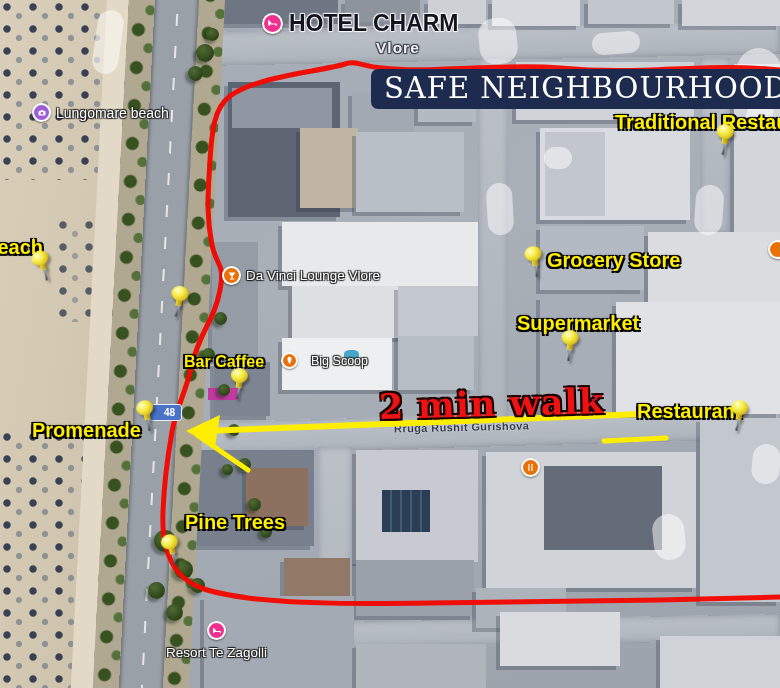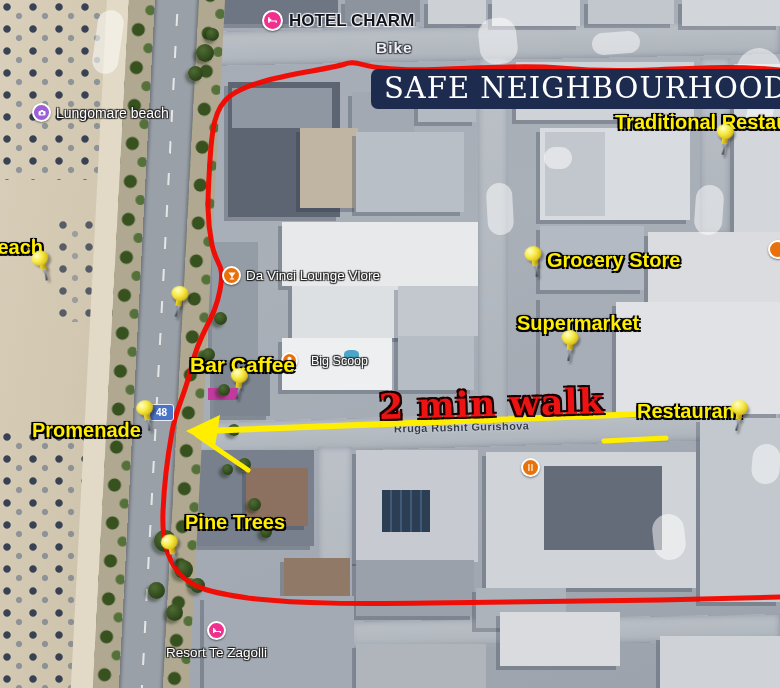--- a/index.html
+++ b/index.html
@@ -24,27 +24,27 @@
   
   svg.overlay{position:absolute;left:0;top:0;z-index:4;pointer-events:none;}
   .banner{position:absolute;left:371px;top:69px;z-index:7;background:#1c2b4e;border-radius:7px;padding:2px 13px 4px;font-family:"DejaVu Serif",serif;font-size:29px;color:#fff;letter-spacing:1px;white-space:nowrap;}
   .walk{position:absolute;left:379px;top:383px;z-index:6;font-family:"DejaVu Serif",serif;font-weight:bold;font-size:35px;color:#ed1313;letter-spacing:1px;transform:rotate(-1.5deg);white-space:nowrap;
         text-shadow:-2px -2px 0 #1d0000,2px -2px 0 #1d0000,-2px 2px 0 #1d0000,2px 2px 0 #1d0000,0 0 2px #1d0000;}
   .lbl-pin{position:absolute;z-index:6;font-weight:bold;font-size:20px;color:#ffee00;white-space:nowrap;
         text-shadow:-2px -1px 0 #000,2px -1px 0 #000,-2px 2px 0 #000,2px 2px 0 #000,0 0 3px #000;}
   .lbl-poi{position:absolute;z-index:5;display:flex;align-items:center;gap:5px;font-weight:normal;font-size:13.5px;color:#fff;white-space:nowrap;
         text-shadow:-1px -1px 1px #222,1px -1px 1px #222,-1px 1px 1px #222,1px 1px 1px #222;}
   .poi-dot{width:19px;height:19px;border-radius:50%;border:2px solid #fff;box-sizing:border-box;display:flex;align-items:center;justify-content:center;box-shadow:0 1px 2px rgba(0,0,0,.45);flex:0 0 auto;}
-  .hotel-lbl{position:absolute;left:262px;top:10px;z-index:5;display:flex;align-items:center;gap:6px;font-weight:bold;font-size:17px;color:#14141e;white-space:nowrap;
+  .hotel-lbl{position:absolute;left:262px;top:10px;z-index:5;display:flex;align-items:center;gap:6px;font-weight:bold;font-size:23px;color:#14141e;white-space:nowrap;
         text-shadow:-1px -1px 1px rgba(255,255,255,.8),1px -1px 1px rgba(255,255,255,.8),-1px 1px 1px rgba(255,255,255,.8),1px 1px 1px rgba(255,255,255,.8);}
   .vlore{position:absolute;left:376px;top:39px;z-index:5;font-weight:bold;font-size:15.5px;color:#f0f0f2;letter-spacing:1px;
         text-shadow:-1px -1px 1px #3a3f4a,1px -1px 1px #3a3f4a,-1px 1px 1px #3a3f4a,1px 1px 1px #3a3f4a;}
   .roadname{position:absolute;left:394px;top:421px;z-index:3;font-weight:bold;font-size:11px;color:#353c49;letter-spacing:.4px;transform:rotate(-1.3deg);white-space:nowrap;
         text-shadow:0 0 2px rgba(225,230,240,.95),0 0 1px rgba(225,230,240,.95);}
-  .badge48{position:absolute;left:149px;top:404px;z-index:5;width:23px;height:15px;background:#4a72c7;border:1px solid #e8eef8;border-radius:3px;color:#fff;font-weight:bold;font-size:10px;line-height:15px;text-align:center;}
+  .badge48{position:absolute;left:149px;top:404px;z-index:5;width:23px;height:15px;background:#4a72c7;border:1px solid #e8eef8;border-radius:3px;color:#fff;font-weight:bold;font-size:10px;line-height:15px;text-align:center;padding-left:8px;}
   
   .pushpin{position:absolute;z-index:6;width:18px;height:32px;filter:drop-shadow(2px 3px 1px rgba(0,0,0,.35));}
   .pushpin::before{content:"";position:absolute;top:13px;left:6px;width:6px;height:7px;background:linear-gradient(90deg,#eeda38,#a8880a);}
   .pushpin::after{content:"";position:absolute;top:19px;left:8px;width:2px;height:12px;background:linear-gradient(#b8c0c8,#2e3744);transform:rotate(7deg);}
   .pin-head{position:absolute;top:0;left:0;width:17px;height:15px;border-radius:50%;background:radial-gradient(circle at 35% 30%,#ffffc8 0%,#f6ea43 40%,#dcc11a 70%,#8f6f06 100%);}
 </style>
 </head>
 <body>
 
 <div class="screen">
@@ -154,21 +154,21 @@
   <div class="banner">SAFE NEIGHBOURHOOD</div>
 
   <div class="walk">2 min walk</div>
 
   <div class="roadname">Rruga Rushit Gurishova</div>
   <div class="badge48">48</div>
 
   <div class="lbl-pin" style="left:-17px;top:236px;">Beach</div>
   <div class="lbl-pin" style="left:32px;top:419px;">Promenade</div>
   <div class="lbl-pin" style="left:185px;top:511px;text-align:center;">Pine Trees</div>
-  <div class="lbl-pin" style="left:190px;top:353px;font-size:21px;">Bar Caffee</div>
+  <div class="lbl-pin" style="left:184px;top:353px;font-size:16px;">Bar Caffee</div>
   <div class="lbl-pin" style="left:517px;top:312px;">Supermarket</div>
   <div class="lbl-pin" style="left:547px;top:249px;">Grocery Store</div>
   <div class="lbl-pin" style="left:637px;top:400px;">Restaurant</div>
   <div class="lbl-pin" style="left:615px;top:111px;">Traditional Restaurant</div>
 
   <div class="pushpin" style="left:34px;top:250px;transform:rotate(-18deg);">
       <span class="pin-head"></span>
     </div>
   <div class="pushpin" style="left:170px;top:286px;transform:rotate(10deg);">
       <span class="pin-head"></span>
@@ -197,21 +197,21 @@
 
   <div class="hotel-lbl">
     <span class="poi-dot" style="background:#f0308f;width:21px;height:21px;">
       <svg width="11" height="11" viewBox="0 0 10 10">
           <path d="M1 7V2h1.4v3H9a1.6 1.6 0 010 .2V7H7.8V6H2.4v1z M3 3.4a1 1 0 110 2 1 1 0 010-2z" fill="#fff"></path>
         </svg>
     </span>
     <span>HOTEL CHARM</span>
   </div>
 
-  <div class="vlore">Bike</div>
+  <div class="vlore">Vlore</div>
 
   <div class="lbl-poi" style="left:32px;top:103px;font-size:14px;">
     <span class="poi-dot" style="background:#9e5fd6;">
       <svg width="10" height="10" viewBox="0 0 10 10">
           <rect x="1.5" y="3" width="7" height="4.6" rx="1" fill="#fff"></rect>
           <circle cx="5" cy="5.3" r="1.3" fill="#9e5fd6"></circle>
           <rect x="3.6" y="2" width="2.8" height="1.4" rx=".5" fill="#fff"></rect>
         </svg>
     </span>
     <span>Lungomare beach</span>

